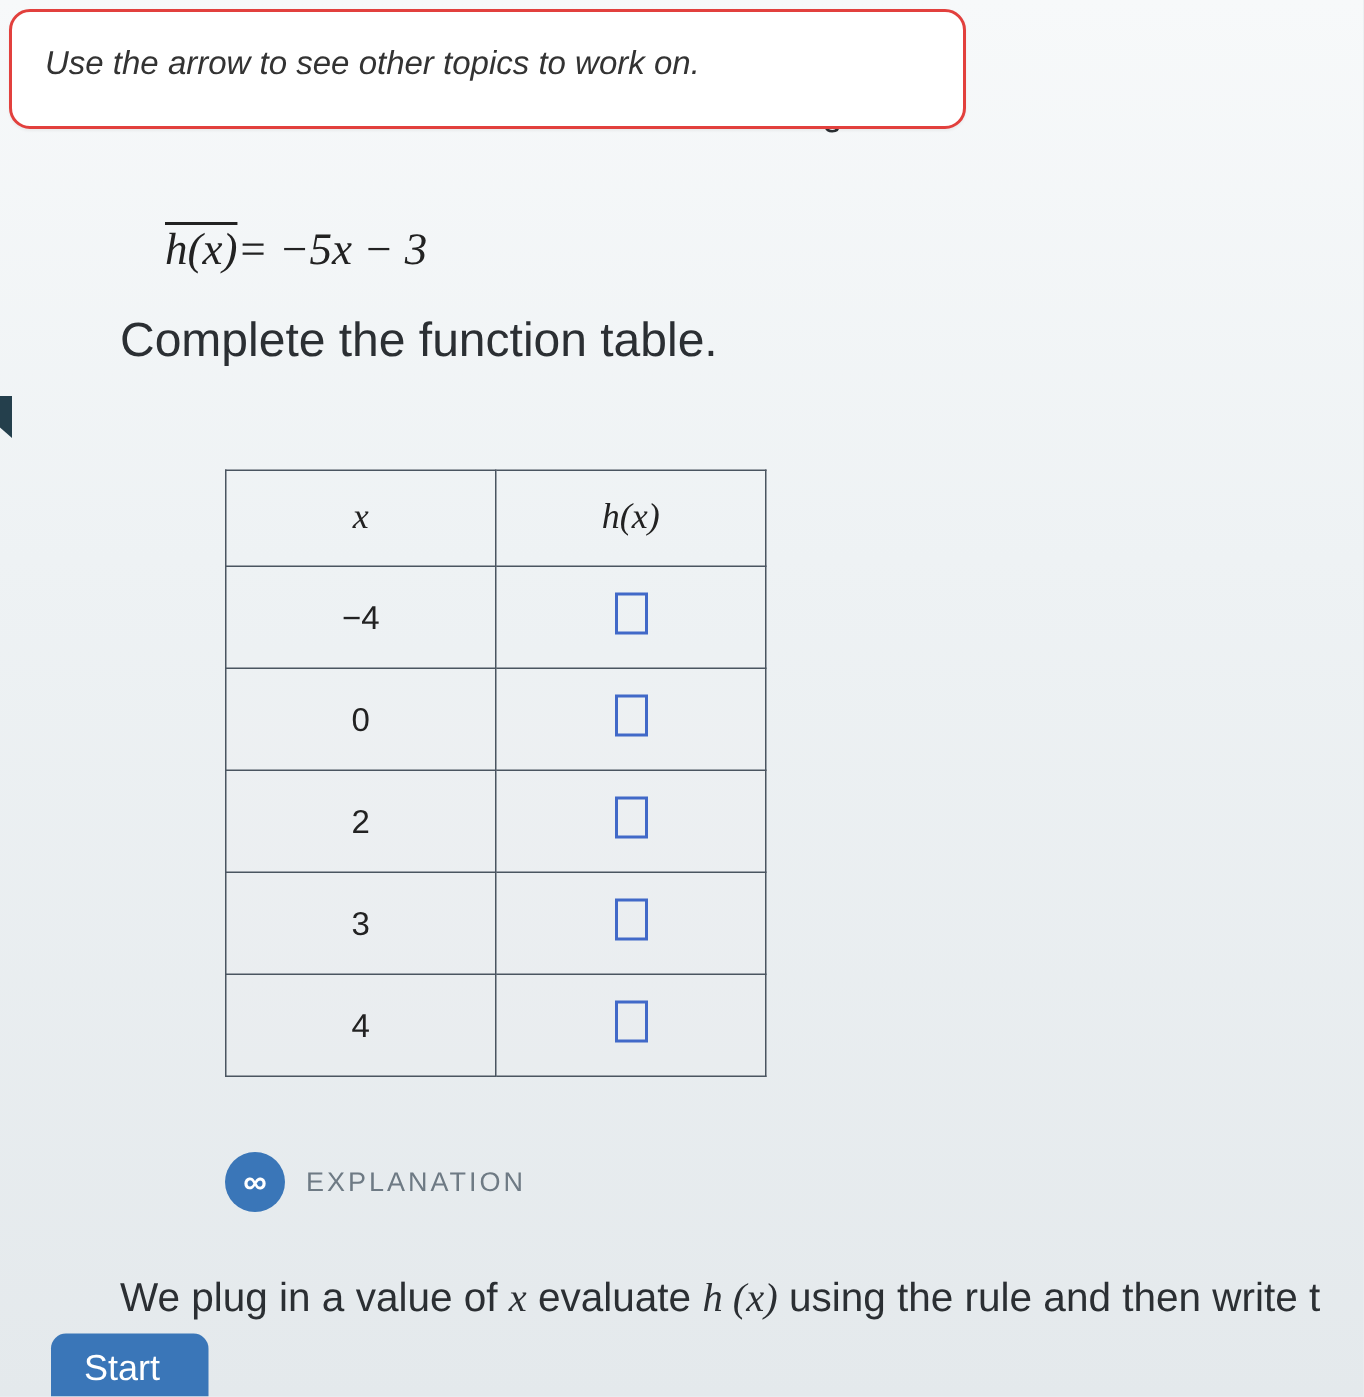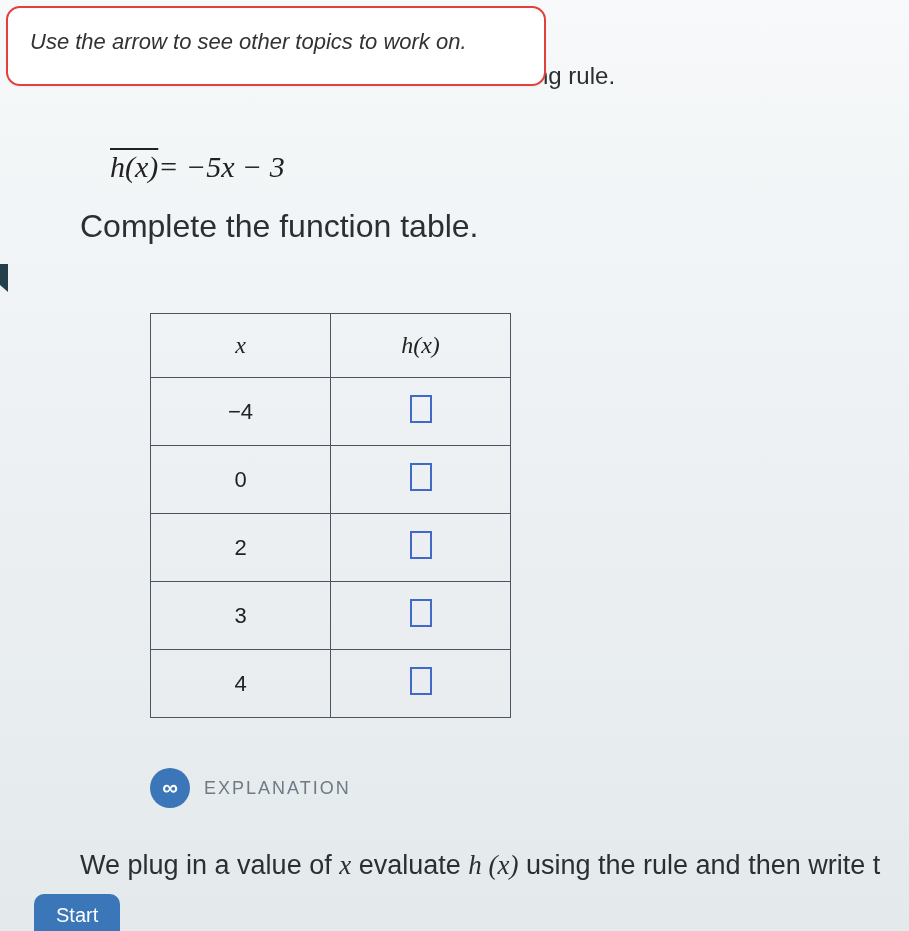--- a/index.html
+++ b/index.html
@@ -16,21 +16,21 @@
     background: linear-gradient(180deg, #f7f9fa 0%, #eef2f4 40%, #e4e9ec 100%);
     width: 100%;
     height: 100%;
     padding: 20px 20px 0 20px;
     position: relative;
   }
   .tooltip {
     position: absolute;
     top: 6px;
     left: 6px;
-    width: 540px;
+    width: 638px;
     background: #fff;
     border: 2px solid #e2403d;
     border-radius: 14px;
     padding: 18px 22px 26px 22px;
     font-style: italic;
     font-size: 22px;
     line-height: 1.45;
     color: #333;
     z-index: 10;
     box-shadow: 0 1px 2px rgba(0,0,0,.05);
@@ -134,24 +134,24 @@
   }
   .math-i {
     font-family: 'Times New Roman', Times, serif;
     font-style: italic;
   }
   .start-btn {
     position: absolute;
     bottom: 0; left: 34px;
     background: #3a76b8;
     color: #fff;
-    padding: 10px 22px 4px 22px;
+    padding: 10px 32px 4px 22px;
     border-top-left-radius: 10px;
     border-top-right-radius: 10px;
-    font-size: 20px;
+    font-size: 24px;
     border: none;
     cursor: pointer;
   }
 </style>
 </head>
 <body>
 
 <div class="page">
 
   <div class="tooltip">

